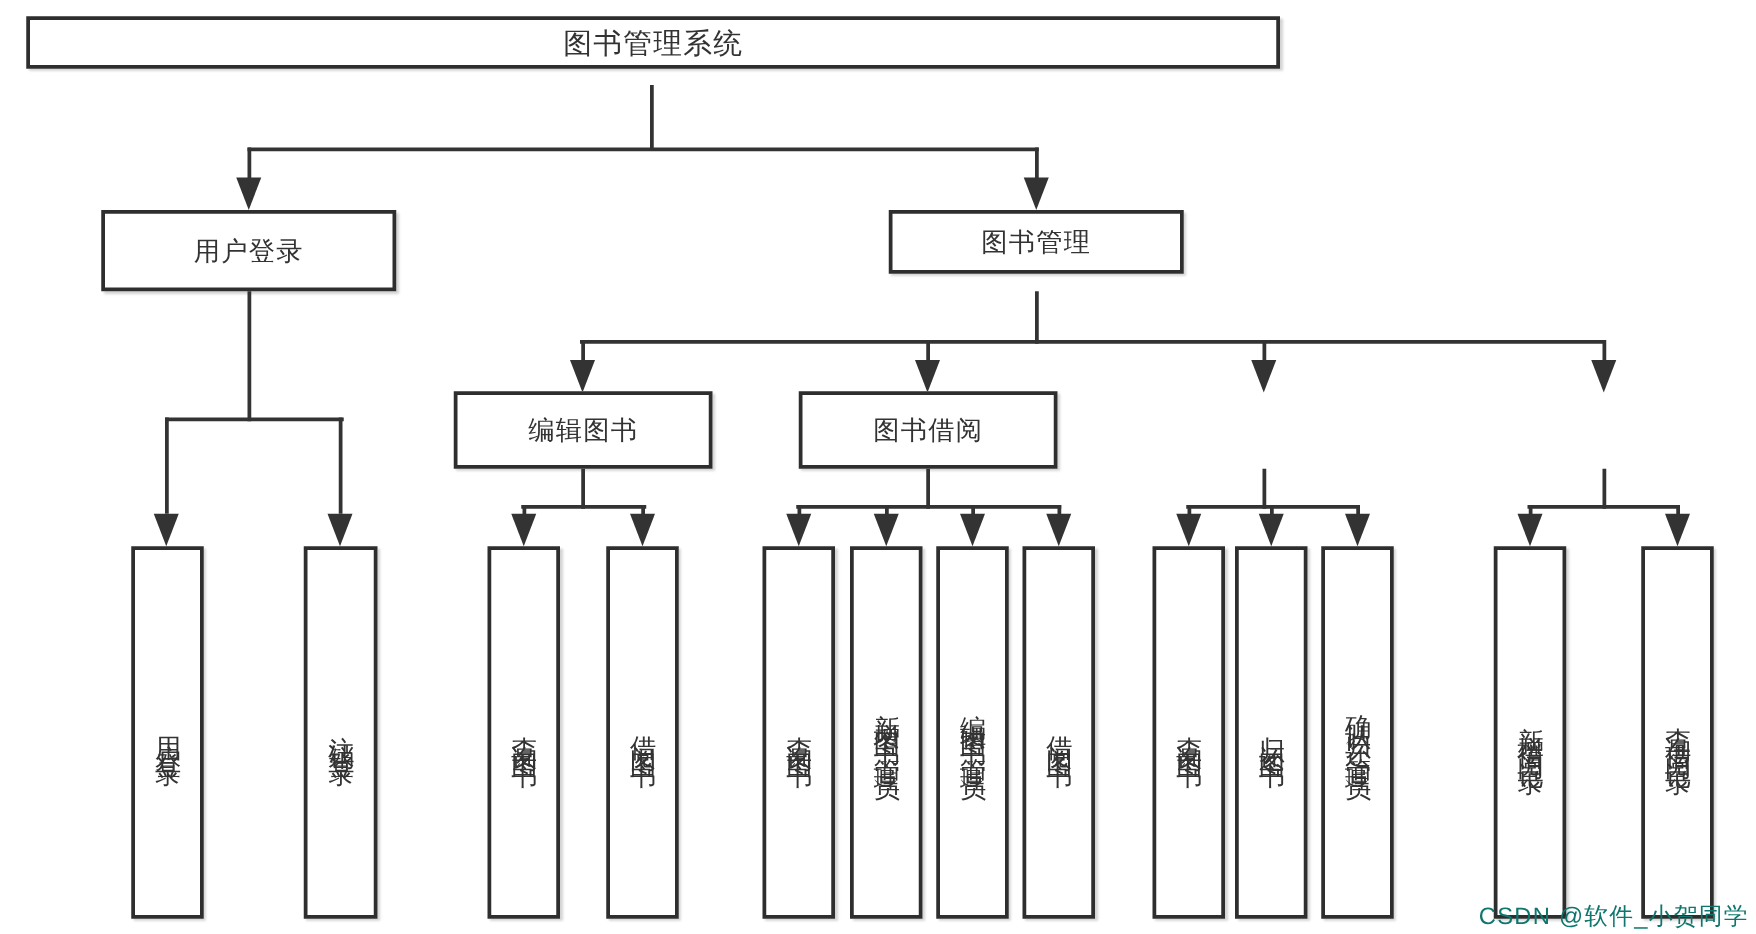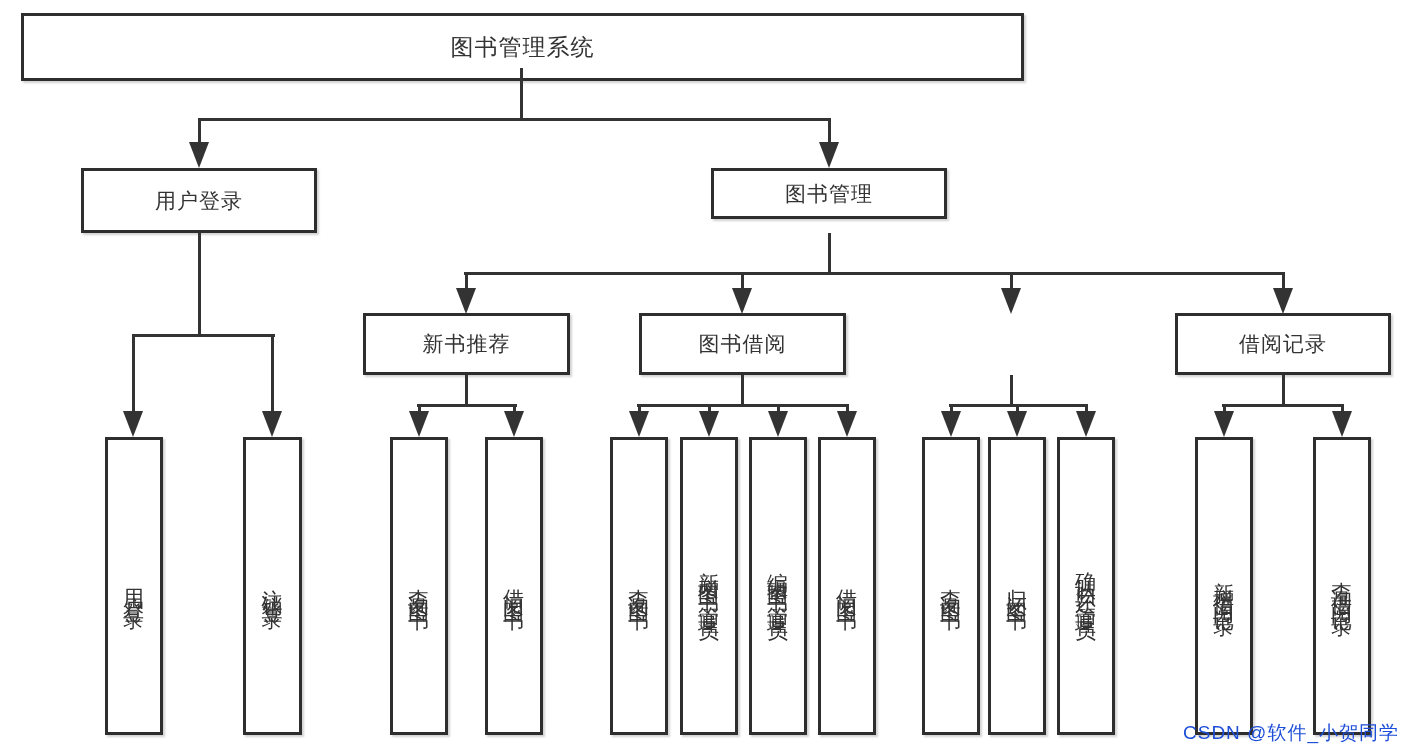--- a/index.html
+++ b/index.html
@@ -37,31 +37,31 @@
     position:absolute;
     width:0;height:0;
     border-left:10px solid transparent;
     border-right:10px solid transparent;
     border-top:26px solid #333333;
   }
   .watermark{
     position:absolute;
     left:1183px;top:720px;
     font-size:19px;
-    color:#1d4ed8;
+    color:#0f766e;
     letter-spacing:1px;
     white-space:nowrap;
   }
 </style>
 </head>
 <body>
 
 <div id="canvas">
 
-  <div class="box root" style="left:21px;top:13px;width:1003px;height:68px;">
+  <div class="box root" style="left:21px;top:13px;width:1003px;height:42px;">
     <span>图书管理系统</span>
   </div>
 
   <div class="vline" style="left:520px;top:68px;width:3px;height:52px;"></div>
   <div class="hline" style="left:198px;top:118px;width:633px;height:3px;"></div>
   <div class="vline" style="left:198px;top:118px;width:3px;height:26px;"></div>
   <div class="arrow" style="left:189px;top:142px;"></div>
   <div class="vline" style="left:828px;top:118px;width:3px;height:26px;"></div>
   <div class="arrow" style="left:819px;top:142px;"></div>
 
@@ -84,27 +84,24 @@
   <div class="vline" style="left:465px;top:272px;width:3px;height:18px;"></div>
   <div class="arrow" style="left:456px;top:288px;"></div>
   <div class="vline" style="left:741px;top:272px;width:3px;height:18px;"></div>
   <div class="arrow" style="left:732px;top:288px;"></div>
   <div class="vline" style="left:1010px;top:272px;width:3px;height:18px;"></div>
   <div class="arrow" style="left:1001px;top:288px;"></div>
   <div class="vline" style="left:1282px;top:272px;width:3px;height:18px;"></div>
   <div class="arrow" style="left:1273px;top:288px;"></div>
 
   <div class="box" style="left:363px;top:313px;width:207px;height:62px;">
-    <span>新书推荐</span>
+    <span>编辑图书</span>
   </div>
   <div class="box" style="left:639px;top:313px;width:207px;height:62px;">
     <span>图书借阅</span>
-  </div>
-  <div class="box" style="left:1175px;top:313px;width:216px;height:62px;">
-    <span>借阅记录</span>
   </div>
 
   <div class="vline" style="left:465px;top:375px;width:3px;height:32px;"></div>
   <div class="hline" style="left:417px;top:404px;width:100px;height:3px;"></div>
   <div class="vline" style="left:418px;top:404px;width:3px;height:9px;"></div>
   <div class="arrow" style="left:409px;top:411px;"></div>
   <div class="vline" style="left:513px;top:404px;width:3px;height:9px;"></div>
   <div class="arrow" style="left:504px;top:411px;"></div>
 
   <div class="vline" style="left:741px;top:375px;width:3px;height:32px;"></div>

